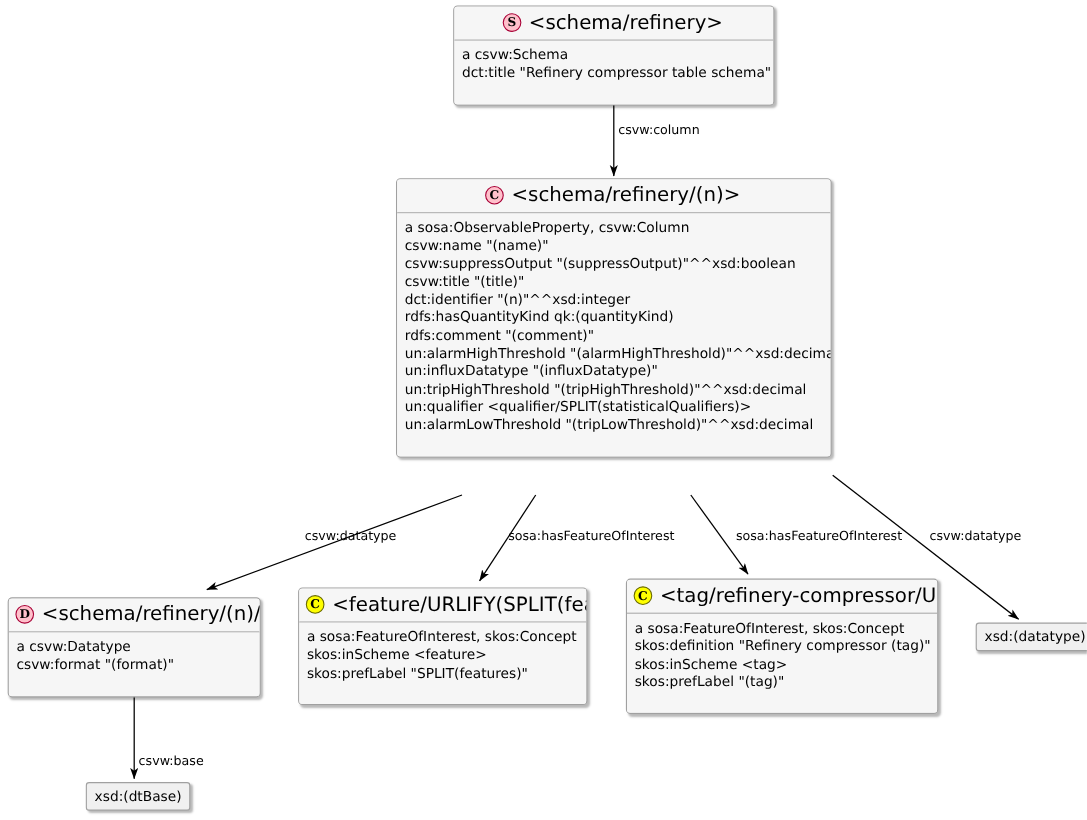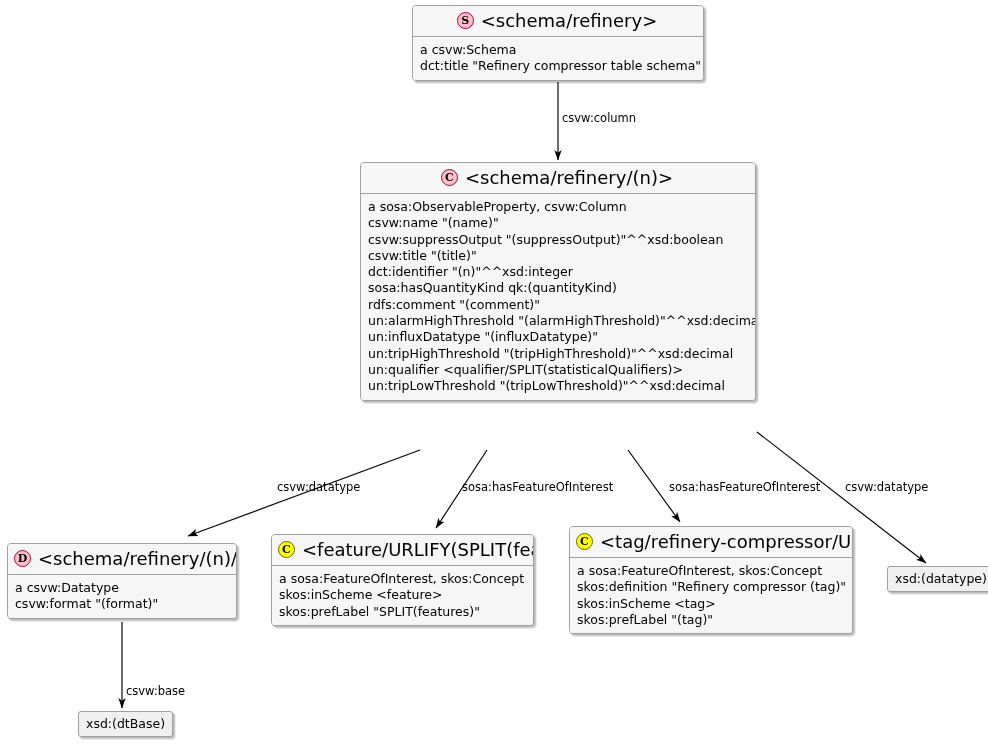--- a/index.html
+++ b/index.html
@@ -72,21 +72,21 @@
     background: #FFFF00;
     border: 1px solid #6A6A00;
     color: #000000;
   }
   .node-title {
     font-size: 18px;
     color: #000000;
     letter-spacing: 0px;
   }
   .node-body {
-    padding: 5px 6px 5px 7px;
+    padding: 5px 6px 20px 7px;
     background: #F6F6F6;
   }
   .attr-line {
     font-size: 12.5px;
     color: #000000;
     line-height: 16.3px;
     white-space: nowrap;
   }
   .leaf-node {
     position: absolute;
@@ -148,27 +148,27 @@
     <div class="node-header">
       <span class="stereo pink">C</span>
       <span class="node-title">&lt;schema/refinery/(n)&gt;</span>
     </div>
     <div class="node-body">
       <div class="attr-line">a sosa:ObservableProperty, csvw:Column</div>
       <div class="attr-line">csvw:name "(name)"</div>
       <div class="attr-line">csvw:suppressOutput "(suppressOutput)"^^xsd:boolean</div>
       <div class="attr-line">csvw:title "(title)"</div>
       <div class="attr-line">dct:identifier "(n)"^^xsd:integer</div>
-      <div class="attr-line">sosa:hasQuantityKind qk:(quantityKind)</div>
+      <div class="attr-line">rdfs:hasQuantityKind qk:(quantityKind)</div>
       <div class="attr-line">rdfs:comment "(comment)"</div>
       <div class="attr-line">un:alarmHighThreshold "(alarmHighThreshold)"^^xsd:decimal</div>
       <div class="attr-line">un:influxDatatype "(influxDatatype)"</div>
       <div class="attr-line">un:tripHighThreshold "(tripHighThreshold)"^^xsd:decimal</div>
       <div class="attr-line">un:qualifier &lt;qualifier/SPLIT(statisticalQualifiers)&gt;</div>
-      <div class="attr-line">un:tripLowThreshold "(tripLowThreshold)"^^xsd:decimal</div>
+      <div class="attr-line">un:alarmLowThreshold "(tripLowThreshold)"^^xsd:decimal</div>
     </div>
   </div>
 
   <div class="node" style="left:7px; top:543px; width:230px;">
     <div class="node-header leftal">
       <span class="stereo pink">D</span>
       <span class="node-title">&lt;schema/refinery/(n)/(dtBase)&gt;</span>
     </div>
     <div class="node-body">
       <div class="attr-line">a csvw:Datatype</div>

